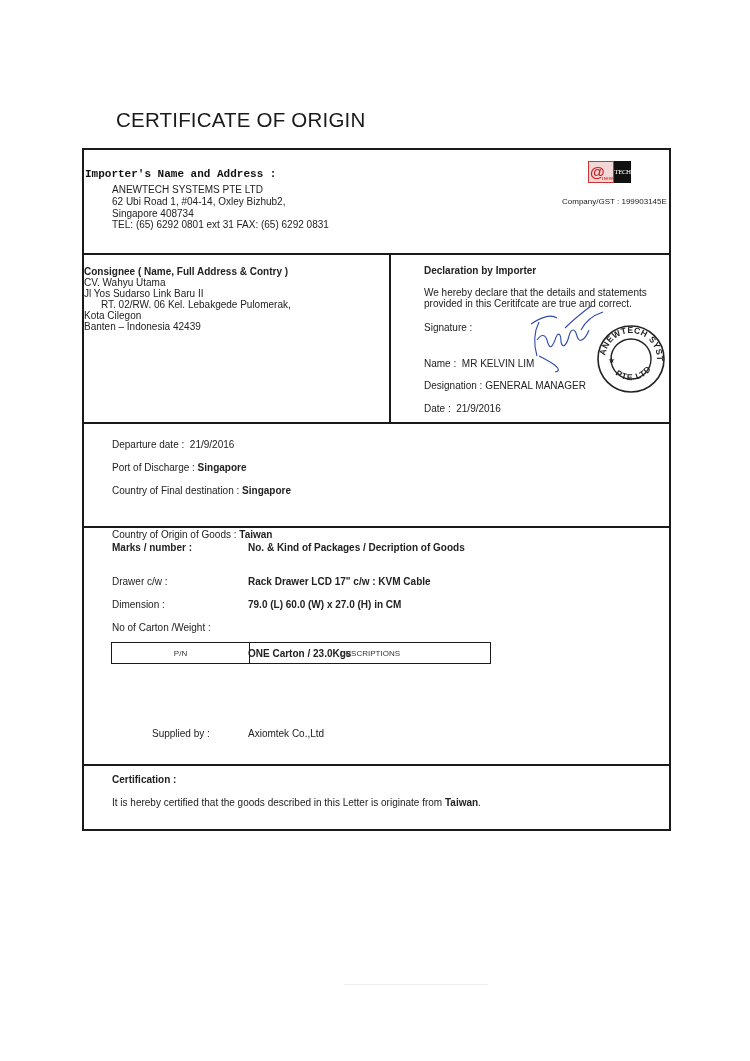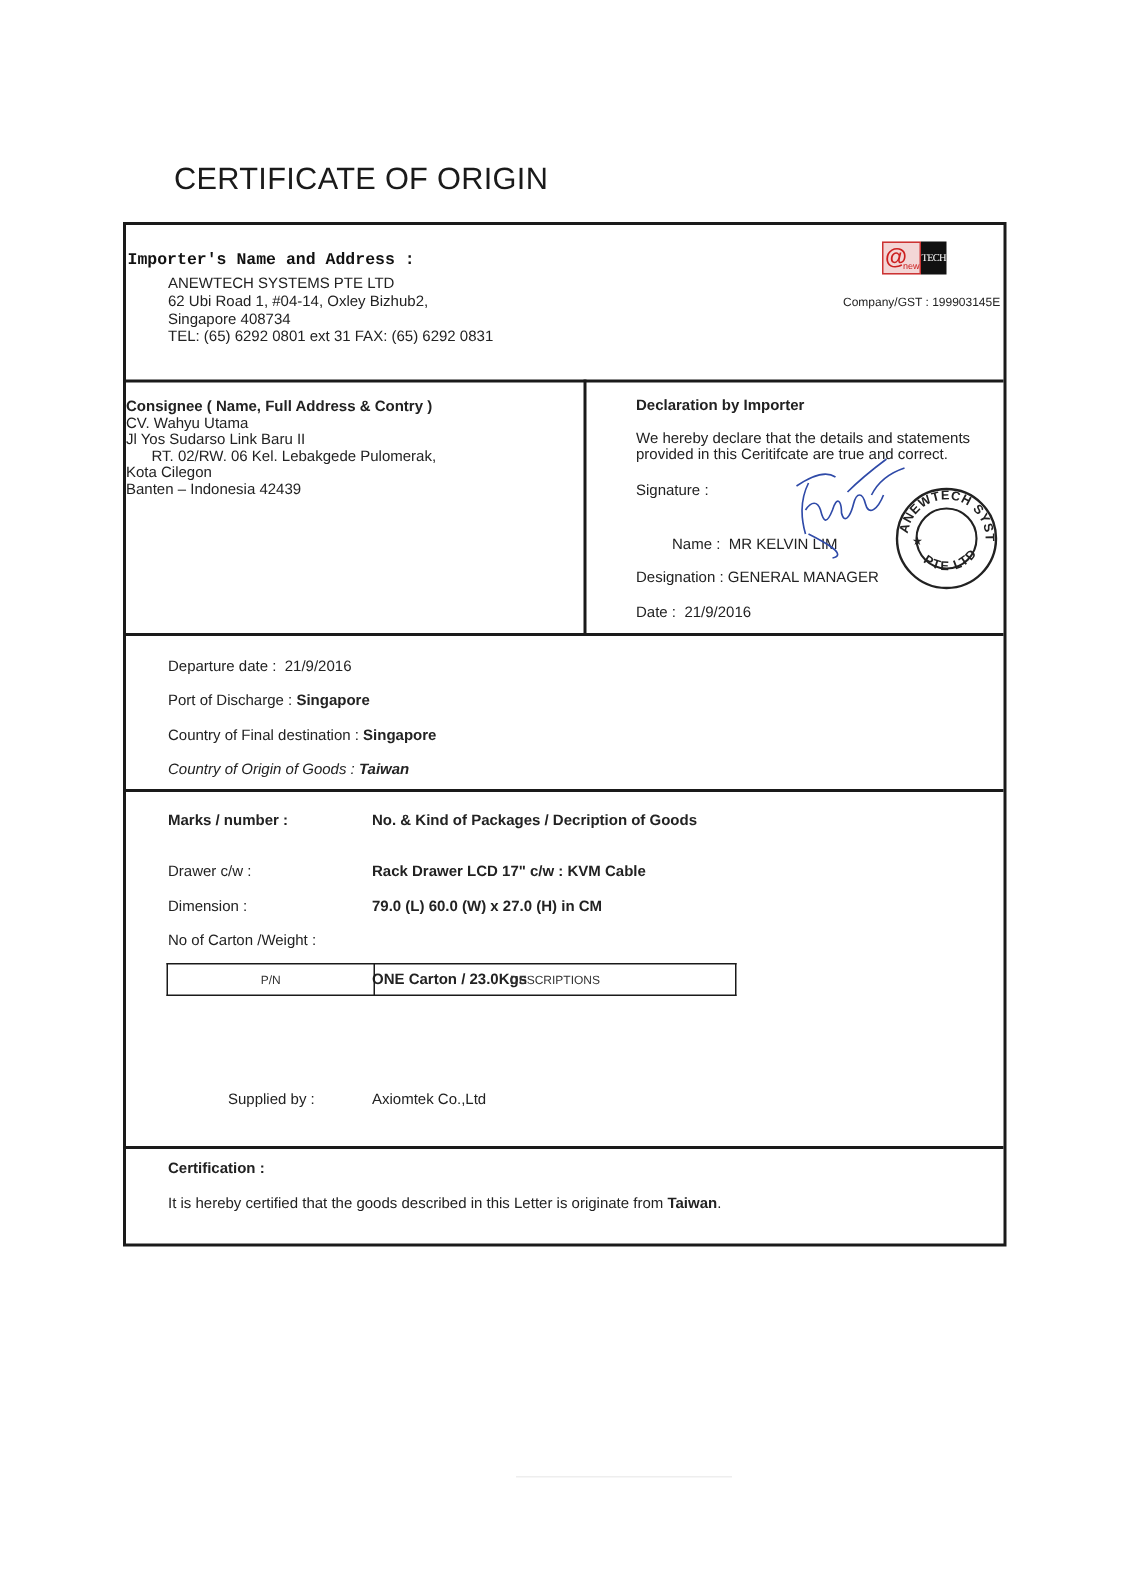--- a/index.html
+++ b/index.html
@@ -58,21 +58,21 @@
 <div class="t" style="left:84px; top:277px;">CV. Wahyu Utama</div>
 <div class="t" style="left:84px; top:288px;">Jl Yos Sudarso Link Baru II</div>
 <div class="t" style="left:84px; top:299px;padding-left:17px;">RT. 02/RW. 06 Kel. Lebakgede Pulomerak,</div>
 <div class="t" style="left:84px; top:310px;">Kota Cilegon</div>
 <div class="t" style="left:84px; top:321px;">Banten – Indonesia 42439</div>
 
 <div class="t b" style="left:424px; top:265px;">Declaration by Importer</div>
 <div class="t" style="left:424px; top:287px;">We hereby declare that the details and statements</div>
 <div class="t" style="left:424px; top:298px;">provided in this Ceritifcate are true and  correct.</div>
 <div class="t" style="left:424px; top:322px;">Signature :</div>
-<div class="t" style="left:424px; top:358px;margin-left:24px;">
+<div class="t" style="left:424px; top:358px;">
   <span>Name :</span>&nbsp;
   <span>MR KELVIN LIM</span>
 </div>
 <div class="t" style="left:424px; top:380px;">
   <span>Designation :</span>
   <span>GENERAL MANAGER</span>
 </div>
 <div class="t" style="left:424px; top:403px;">
   <span>Date :</span>&nbsp;
   <span>21/9/2016</span>
@@ -103,21 +103,21 @@
   <span>21/9/2016</span>
 </div>
 <div class="t" style="left:112px; top:462px;">
   <span>Port of Discharge :</span>
   <span class="b">Singapore</span>
 </div>
 <div class="t" style="left:112px; top:485px;">
   <span>Country of Final destination :</span>
   <span class="b">Singapore</span>
 </div>
-<div class="t" style="left:112px; top:508px;font-style:italic;">
+<div class="t" style="left:112px; top:529px;">
   <span>Country of Origin of Goods :</span>
   <span class="b">Taiwan</span>
 </div>
 
 <div class="t b" style="left:112px; top:542px;">Marks / number :</div>
 <div class="t b" style="left:248px; top:542px;text-align:center;">No. &amp; Kind of Packages / Decription of Goods</div>
 
 <div class="t" style="left:112px; top:576px;">Drawer c/w :</div>
 <div class="t b" style="left:248px; top:576px;">Rack Drawer LCD 17" c/w : KVM Cable</div>
 <div class="t" style="left:112px; top:599px;">Dimension :</div>

